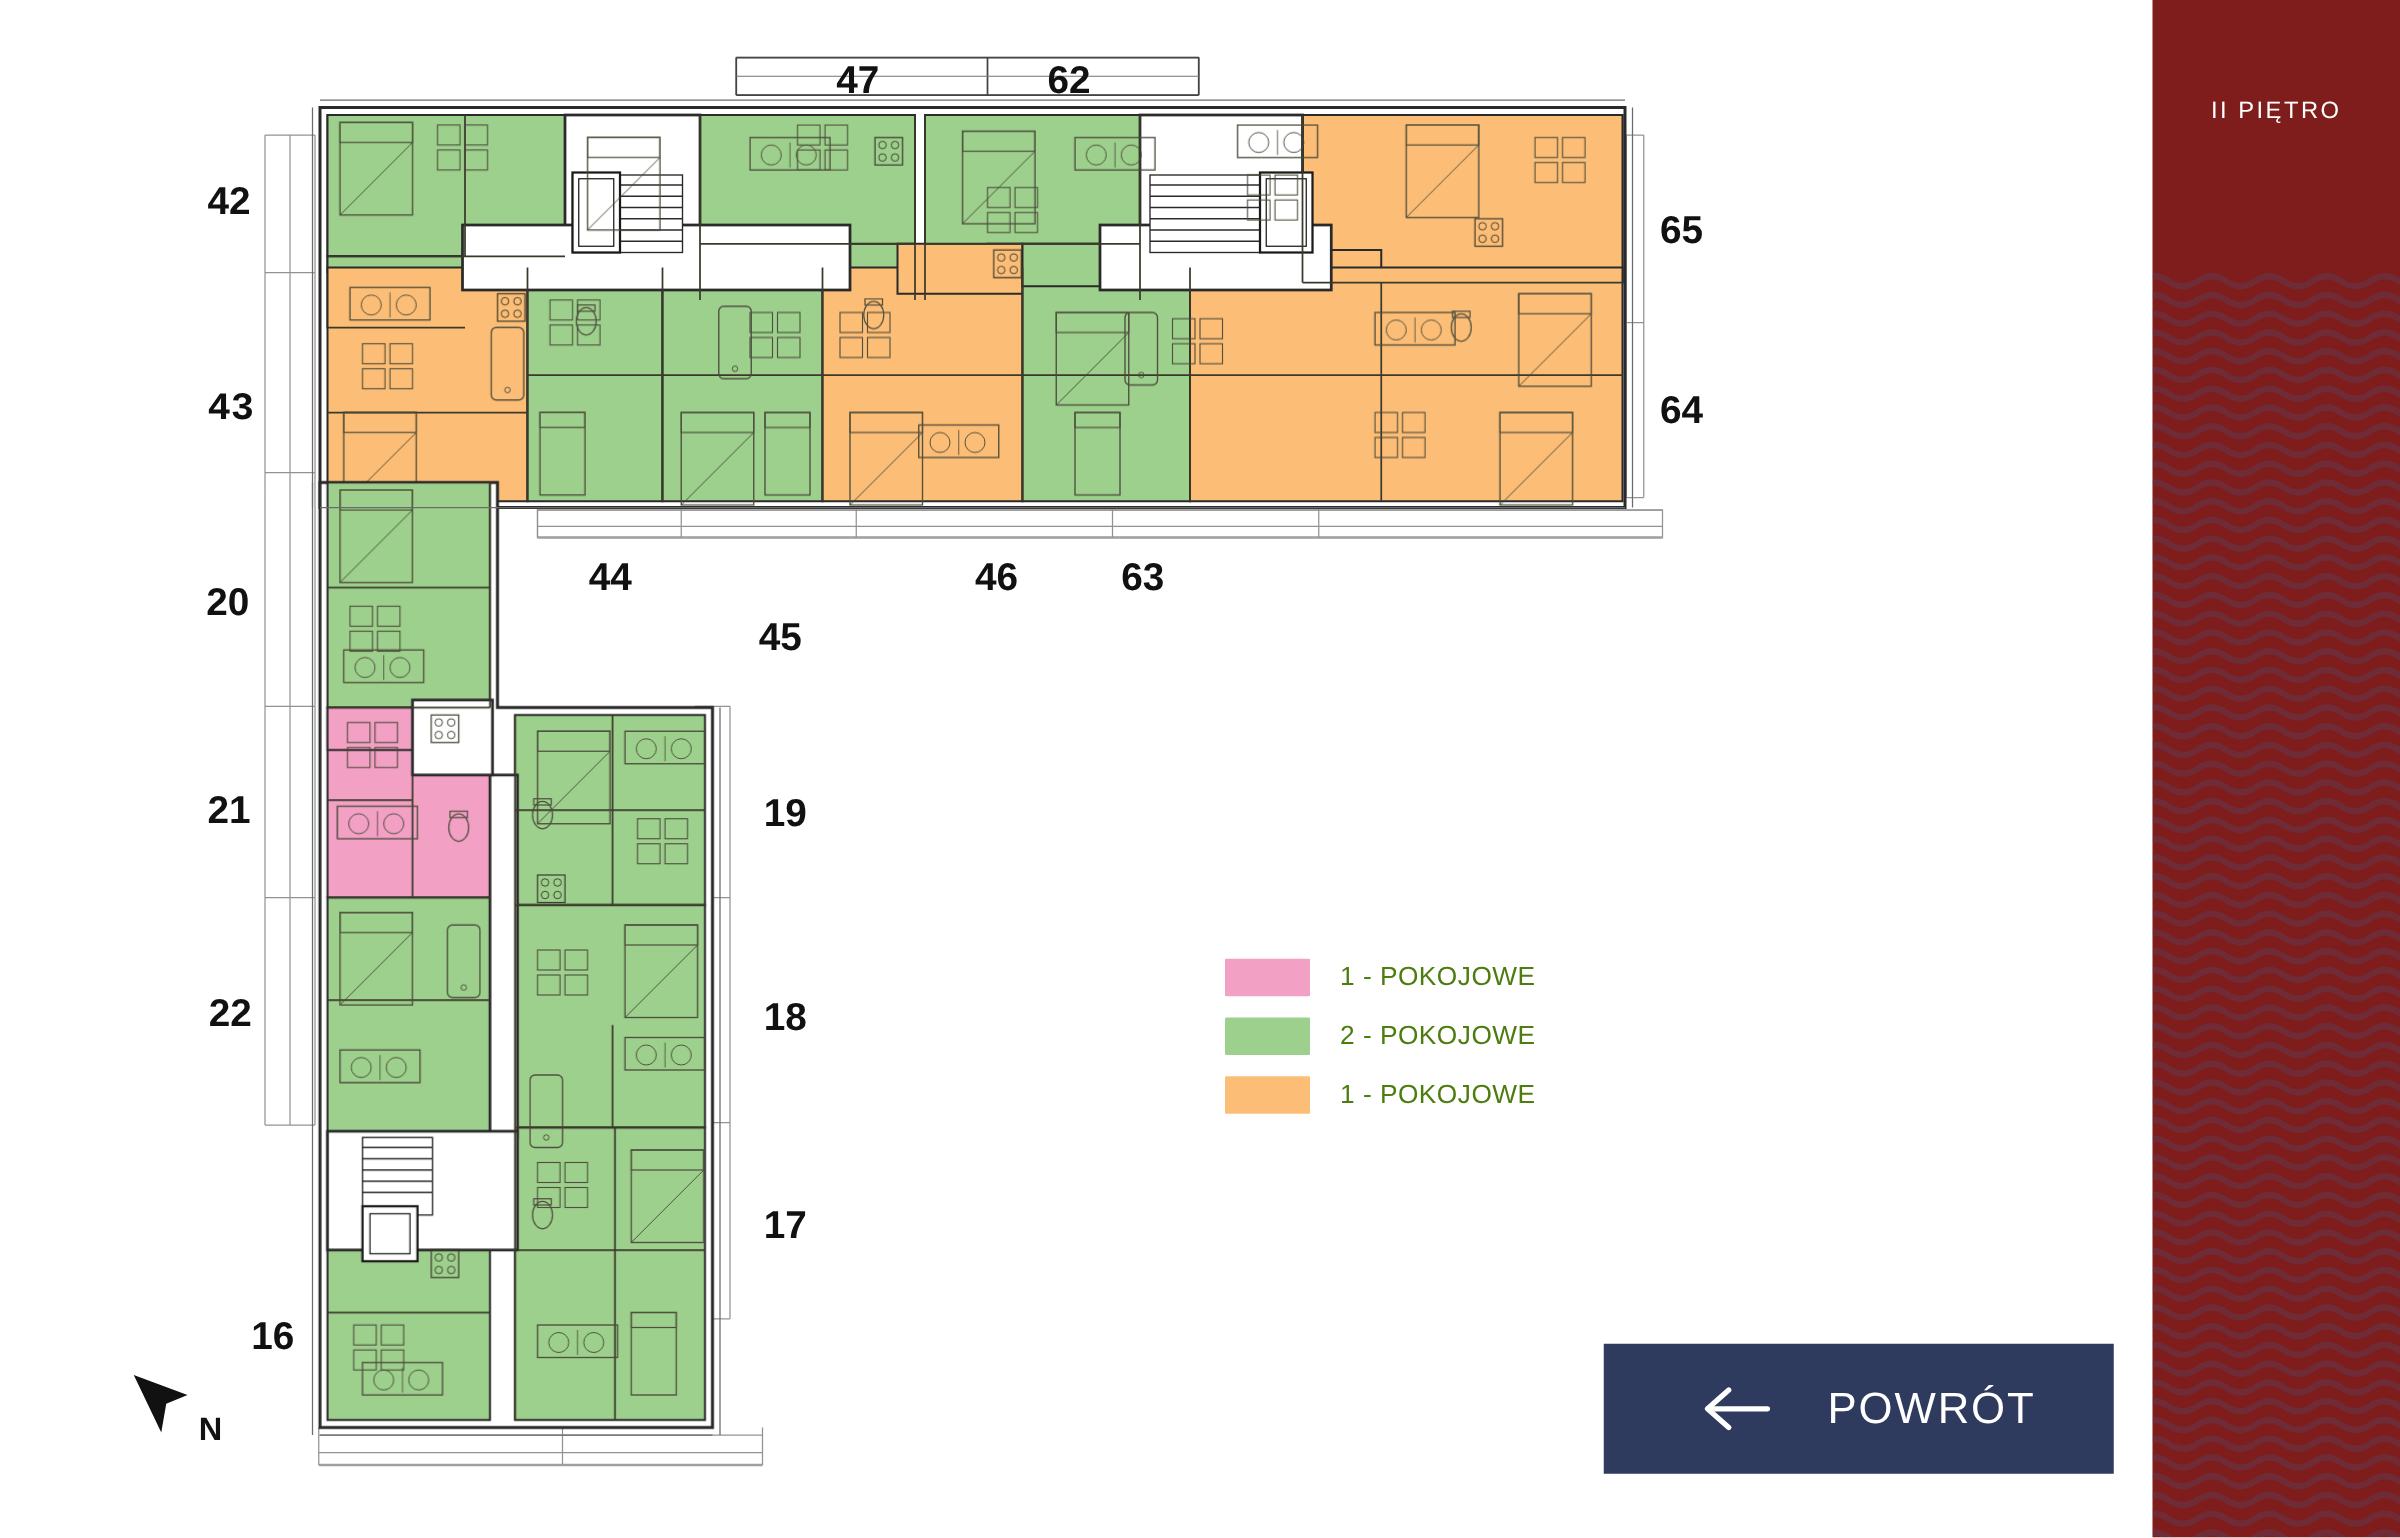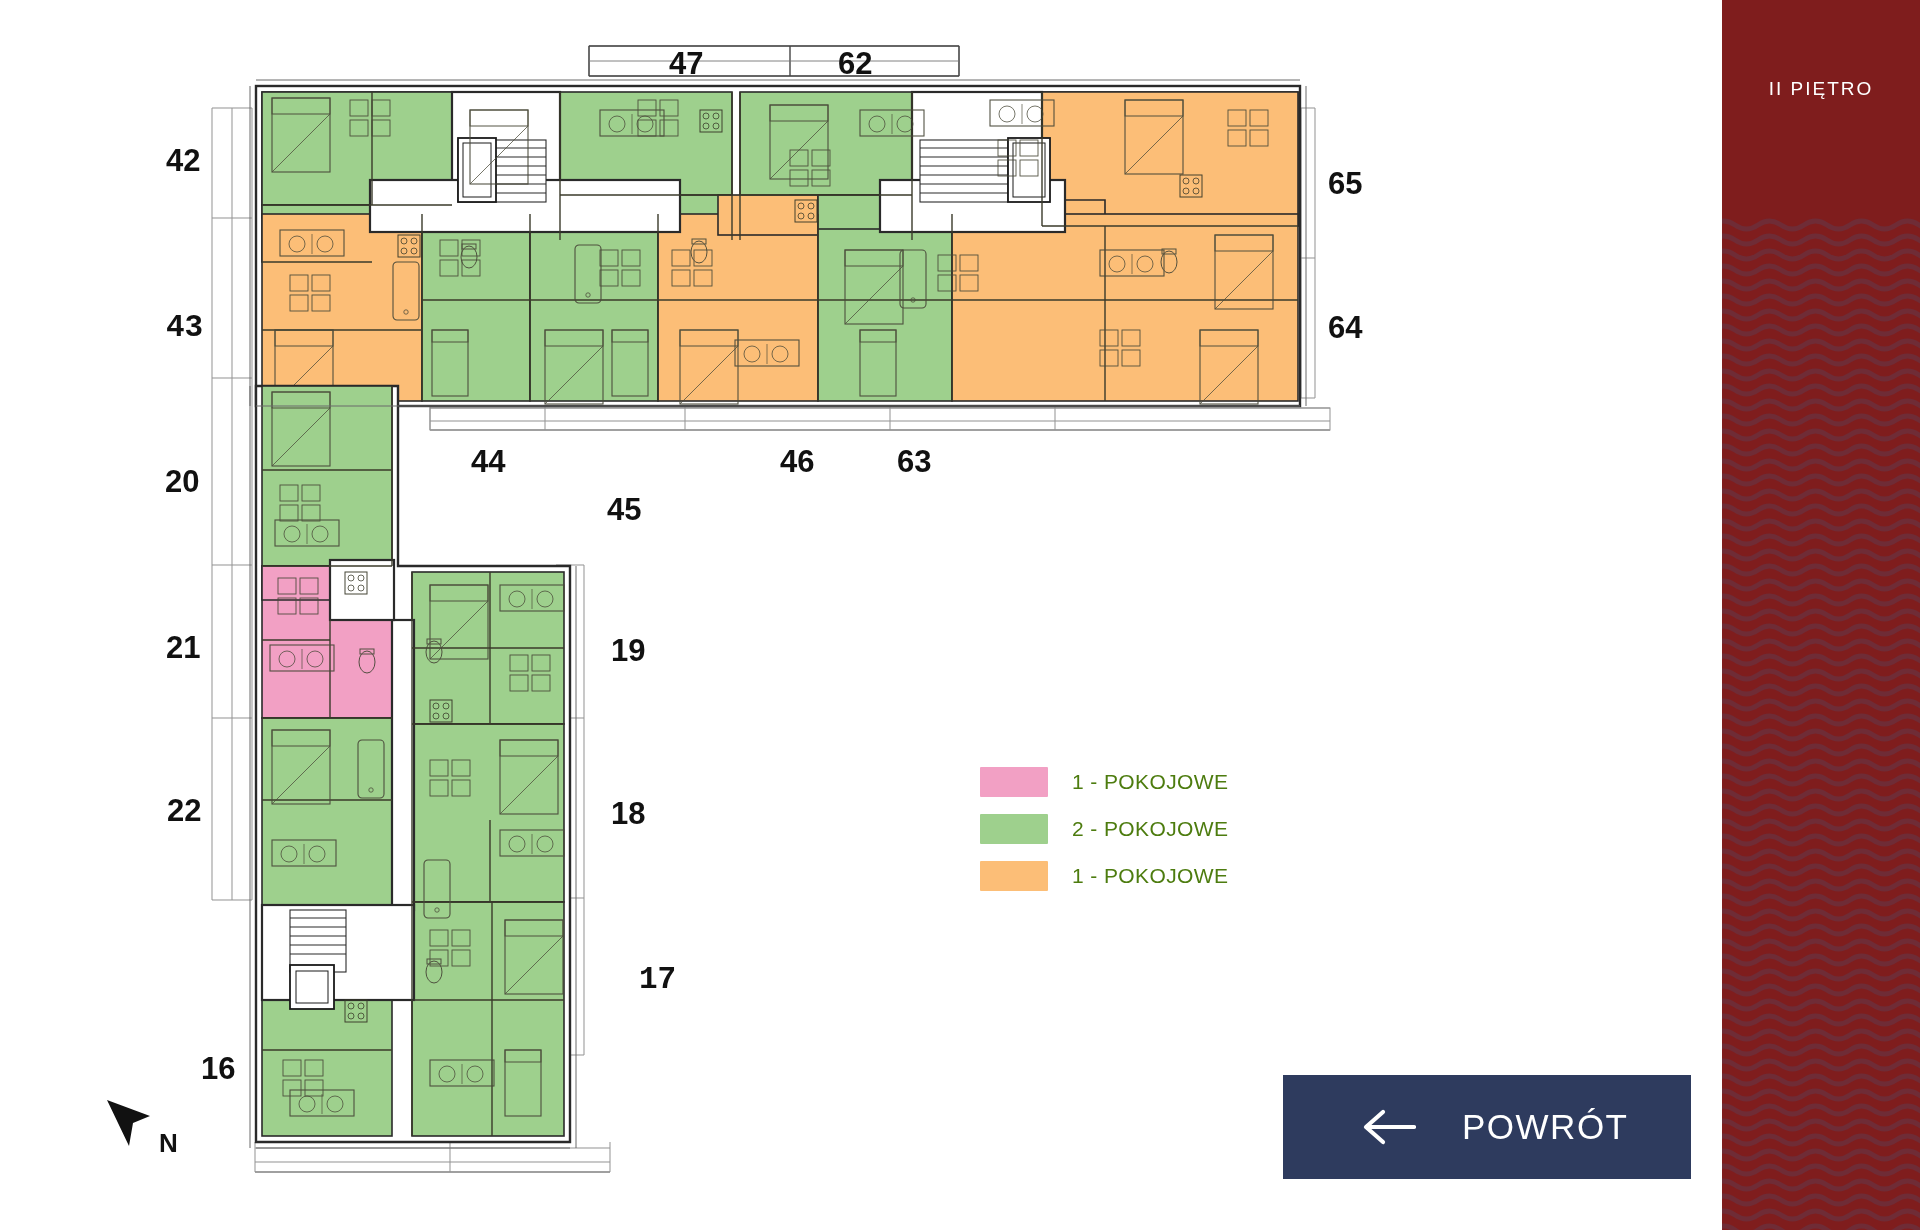--- a/index.html
+++ b/index.html
@@ -485,21 +485,21 @@
     <div class="axis-label" style="left:166px; top:145px;">42</div>
     <div class="axis-label" style="left:166px; top:312px;font-family:Liberation Mono, monospace;">43</div>
     <div class="axis-label" style="left:165px; top:466px;">20</div>
     <div class="axis-label" style="left:166px; top:632px;">21</div>
     <div class="axis-label" style="left:167px; top:795px;">22</div>
     <div class="axis-label" style="left:201px; top:1053px;">16</div>
     <div class="axis-label" style="left:1328px; top:168px;">65</div>
     <div class="axis-label" style="left:1328px; top:312px;">64</div>
     <div class="axis-label" style="left:611px; top:635px;">19</div>
     <div class="axis-label" style="left:611px; top:798px;">18</div>
-    <div class="axis-label" style="left:639px; top:964px;font-family:Liberation Mono, monospace;">17</div>
+    <div class="axis-label" style="left:611px; top:964px;">17</div>
     <div class="axis-label" style="left:471px; top:446px;">44</div>
     <div class="axis-label" style="left:607px; top:446px;margin-top:48px;">45</div>
     <div class="axis-label" style="left:780px; top:446px;">46</div>
     <div class="axis-label" style="left:897px; top:446px;">63</div>
 
     <div id="compass">
       <svg width="80" height="80" viewBox="0 0 80 80">
         <polygon points="2,10 45,26 28,33 24,56" fill="#111111"></polygon>
       </svg>
       <span class="n-letter">N</span>

